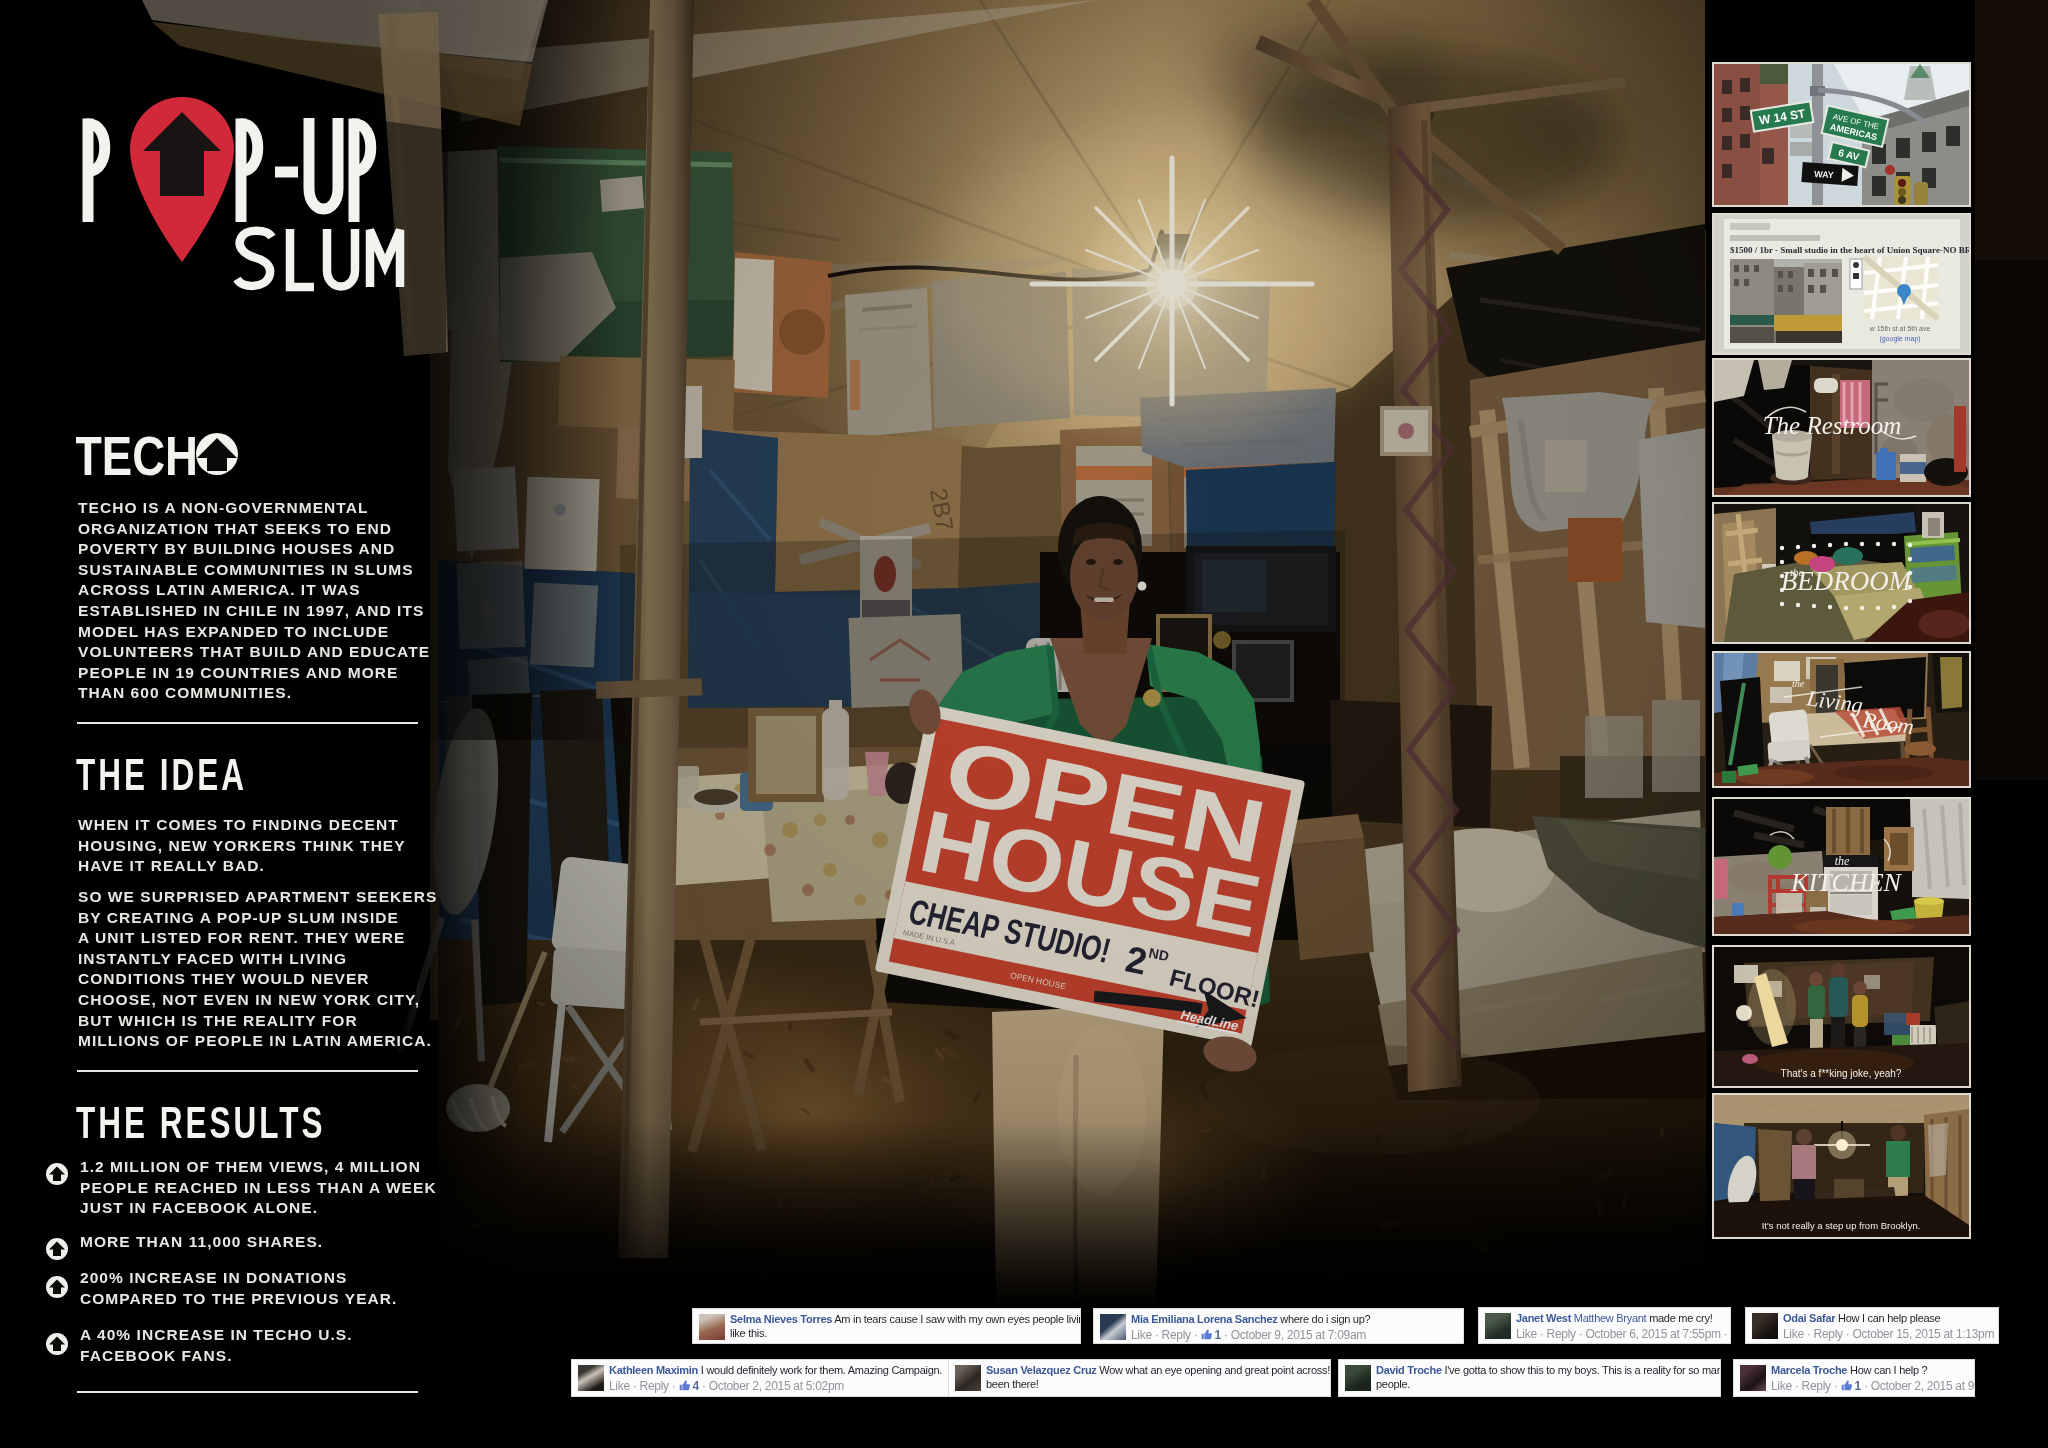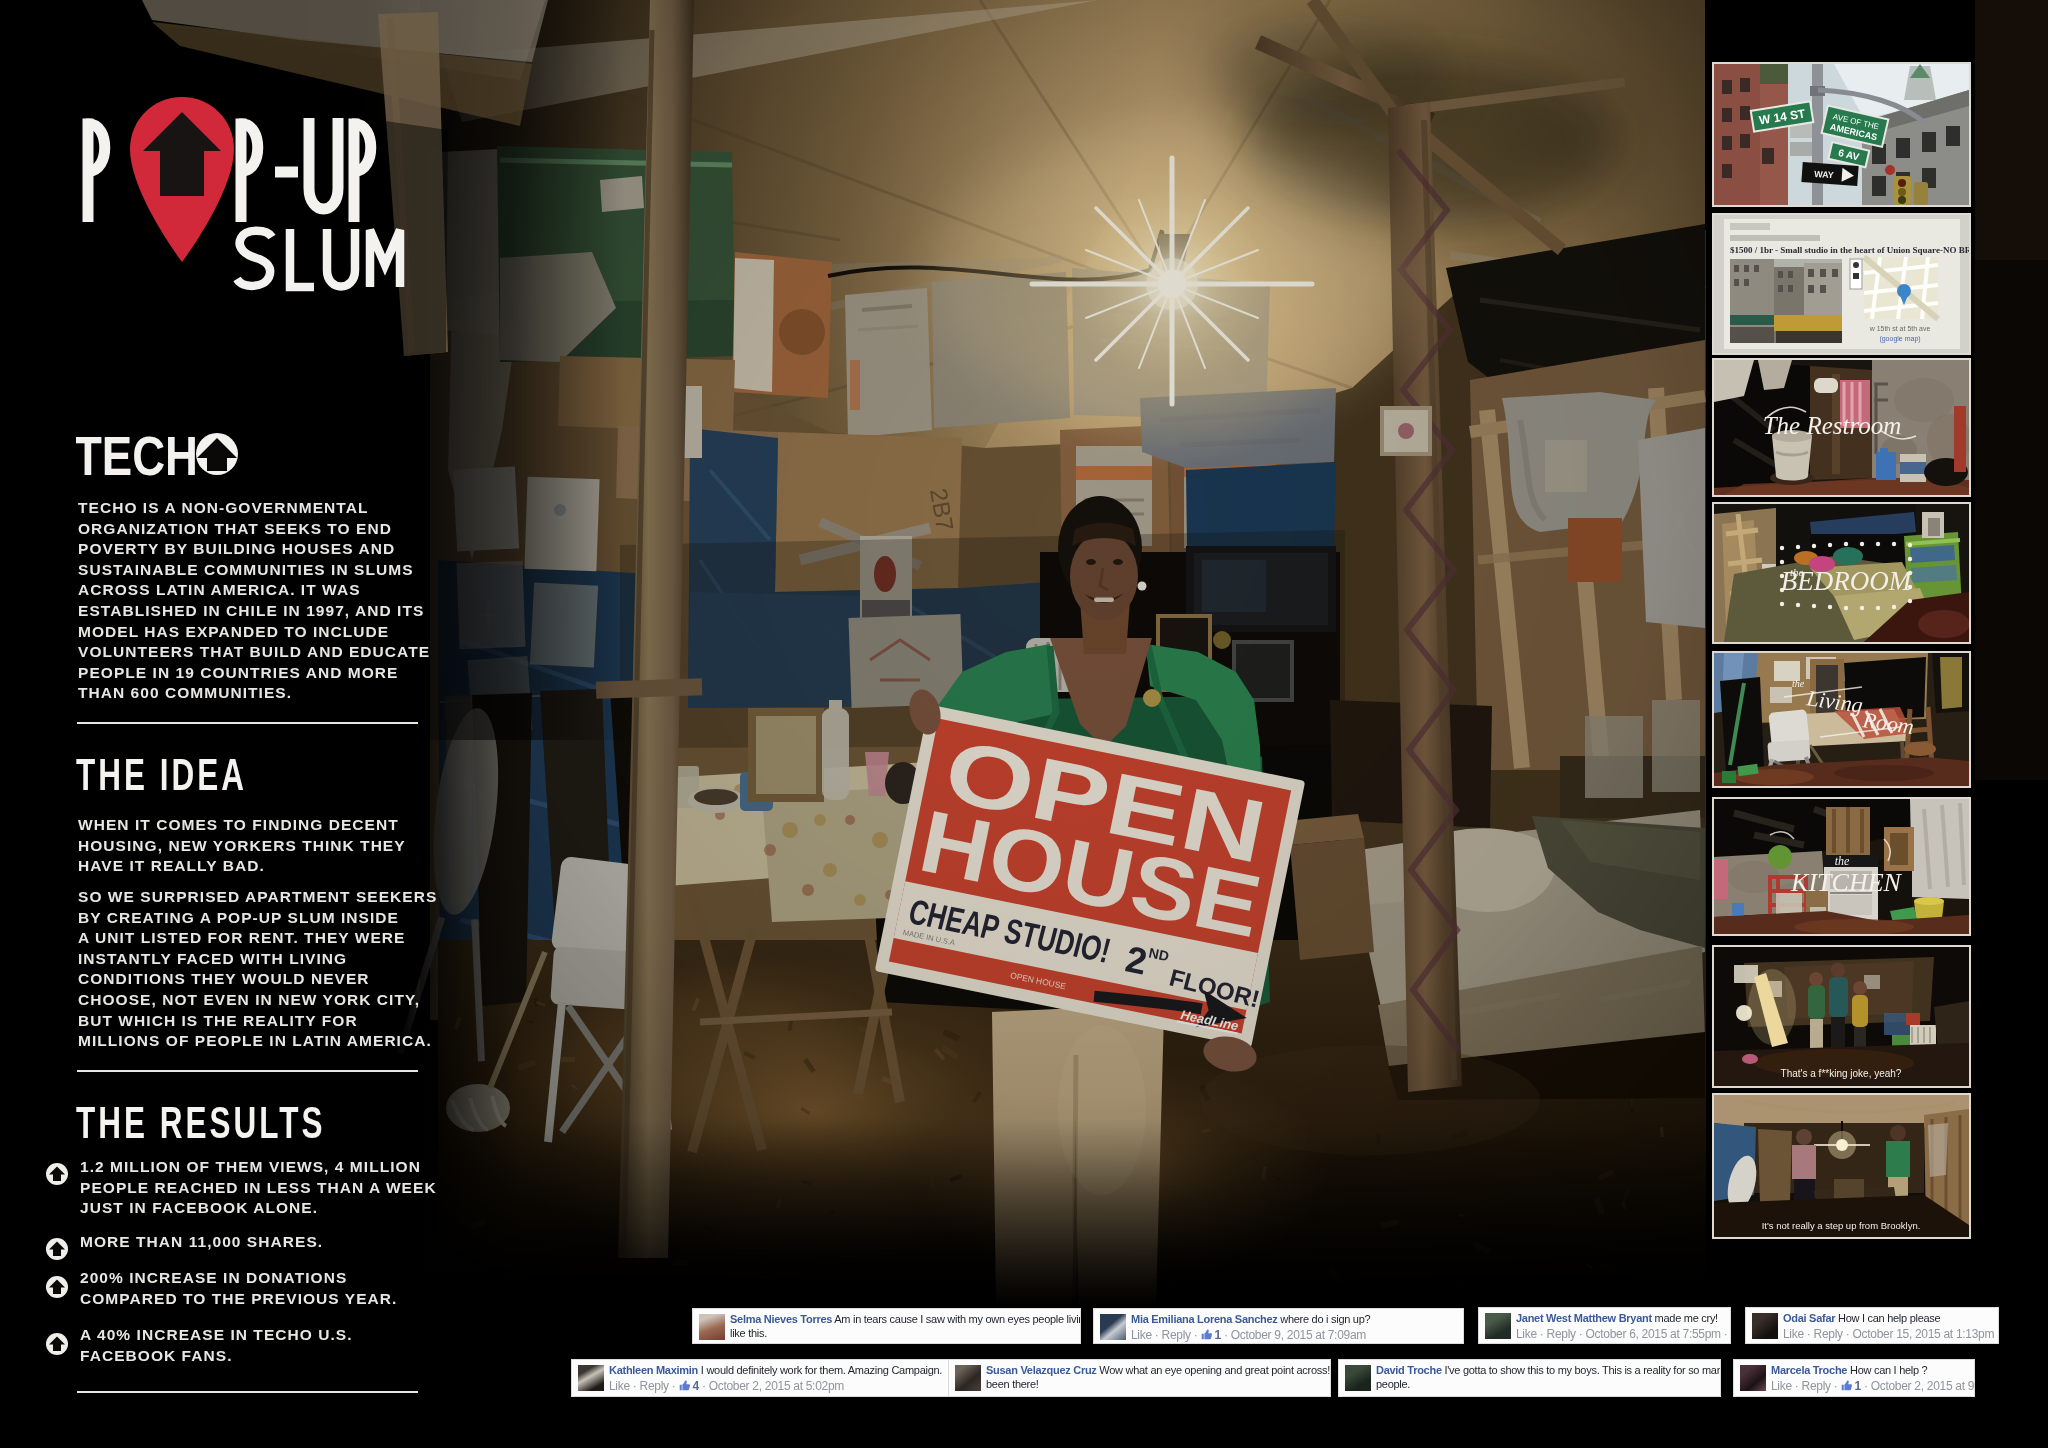--- a/index.html
+++ b/index.html
@@ -1166,21 +1166,21 @@
 <div class="fb" style="left:1093px;top:1308px;width:371px;height:36px">
       <div class="av" style="background:linear-gradient(140deg,#2a3a52 40%,#c8ccd2 60%,#4a5a72)"></div>
       <div class="bd"><span class="nm">Mia Emiliana Lorena Sanchez</span> where do i sign up?</div>
       <div class="meta">Like · Reply · <svg width="11" height="11" viewBox="0 0 16 16" style="vertical-align:-1px">
           <path d="M1,7 h3 v8 h-3 z M5,15 h7.5 c1.2,0 2-.7 2.2-1.8 l1.2-5 c.3-1.2-.6-2.2-1.8-2.2 h-3.6 c0,0 .8-2.3 .8-3.5 c0-1.7-2.3-2.2-2.9-.7 c-.5,1.3-1.4,3.7-3.4,4.7 z" fill="#5b7bd5"></path>
         </svg> <b>1</b> · October 9, 2015 at 7:09am</div>
     </div>
 
 <div class="fb" style="left:1478px;top:1307px;width:253px;height:37px">
       <div class="av" style="background:linear-gradient(150deg,#4a5a48 30%,#222c26 70%)"></div>
-      <div class="bd"><span class="nm">Janet West</span> <span class="nm" style="font-weight:bold">Matthew Bryant</span> made me cry!</div>
+      <div class="bd"><span class="nm">Janet West</span> <span class="nm" style="font-weight:normal">Matthew Bryant</span> made me cry!</div>
       <div class="meta">Like · Reply · October 6, 2015 at 7:55pm ·</div>
     </div>
 
 <div class="fb" style="left:1745px;top:1307px;width:254px;height:37px">
       <div class="av" style="background:linear-gradient(140deg,#3a2e28 30%,#14100e 75%)"></div>
       <div class="bd"><span class="nm">Odai Safar</span> How I can help please</div>
       <div class="meta">Like · Reply · October 15, 2015 at 1:13pm</div>
     </div>
 
 <div class="fb" style="left:571px;top:1359px;width:428px;height:38px">

